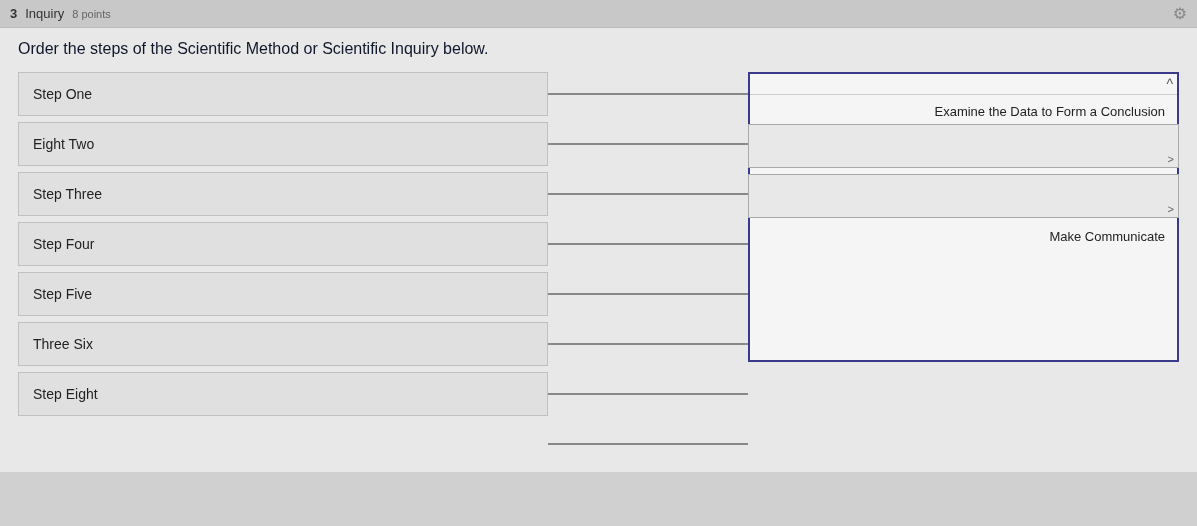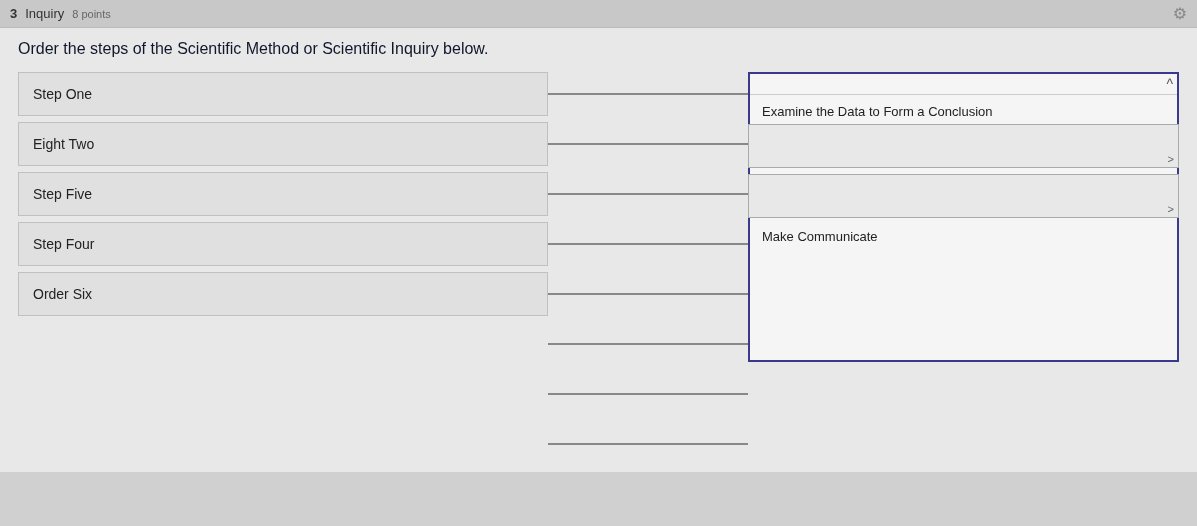--- a/index.html
+++ b/index.html
@@ -123,20 +123,21 @@
     }
     .dropdown-options {
       padding: 4px 0;
     }
     .dropdown-option {
       padding: 5px 12px;
       font-size: 13px;
       color: #222;
       cursor: pointer;
       white-space: nowrap;
+      text-align: right;
     }
     .small-box {
       border: 1px solid #aaa;
       background: #e8e8e8;
       min-height: 44px;
       margin-bottom: 6px;
     }
     .chevron-small {
       position: absolute;
       right: 4px;
@@ -163,27 +164,33 @@
     <div class="matching-area">
 
       <div class="left-column">
         <div class="step-item">
             <span>Step One</span>
           </div>
         <div class="step-item">
             <span>Eight Two</span>
           </div>
         <div class="step-item">
+            <span>Step Three</span>
+          </div>
+        <div class="step-item">
+            <span>Step Four</span>
+          </div>
+        <div class="step-item">
             <span>Step Five</span>
           </div>
         <div class="step-item">
-            <span>Step Four</span>
-          </div>
-        <div class="step-item">
-            <span>Order Six</span>
+            <span>Three Six</span>
+          </div>
+        <div class="step-item">
+            <span>Step Eight</span>
           </div>
       </div>
 
       <div class="connector-column">
         <div class="connector-row">
             <div class="connector-line"></div>
           </div>
         <div class="connector-row">
             <div class="connector-line"></div>
           </div>

